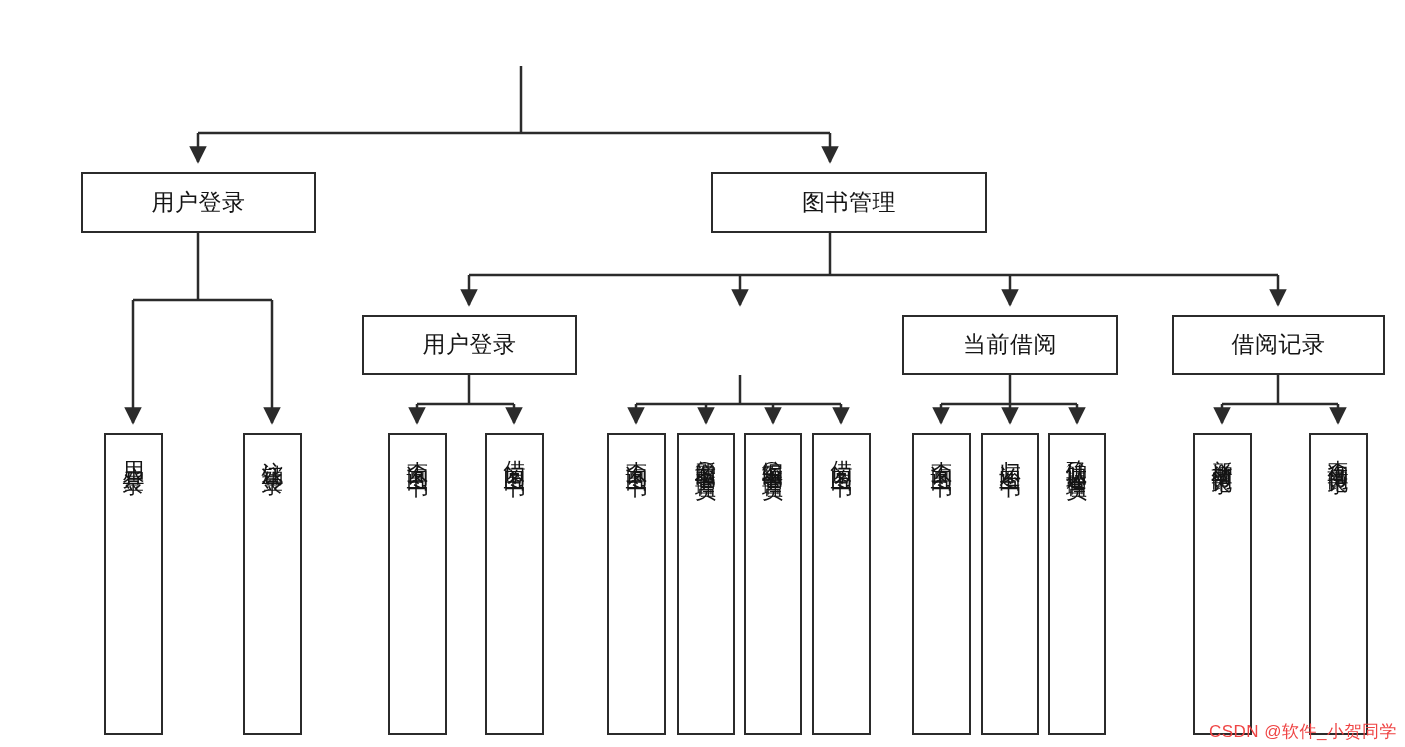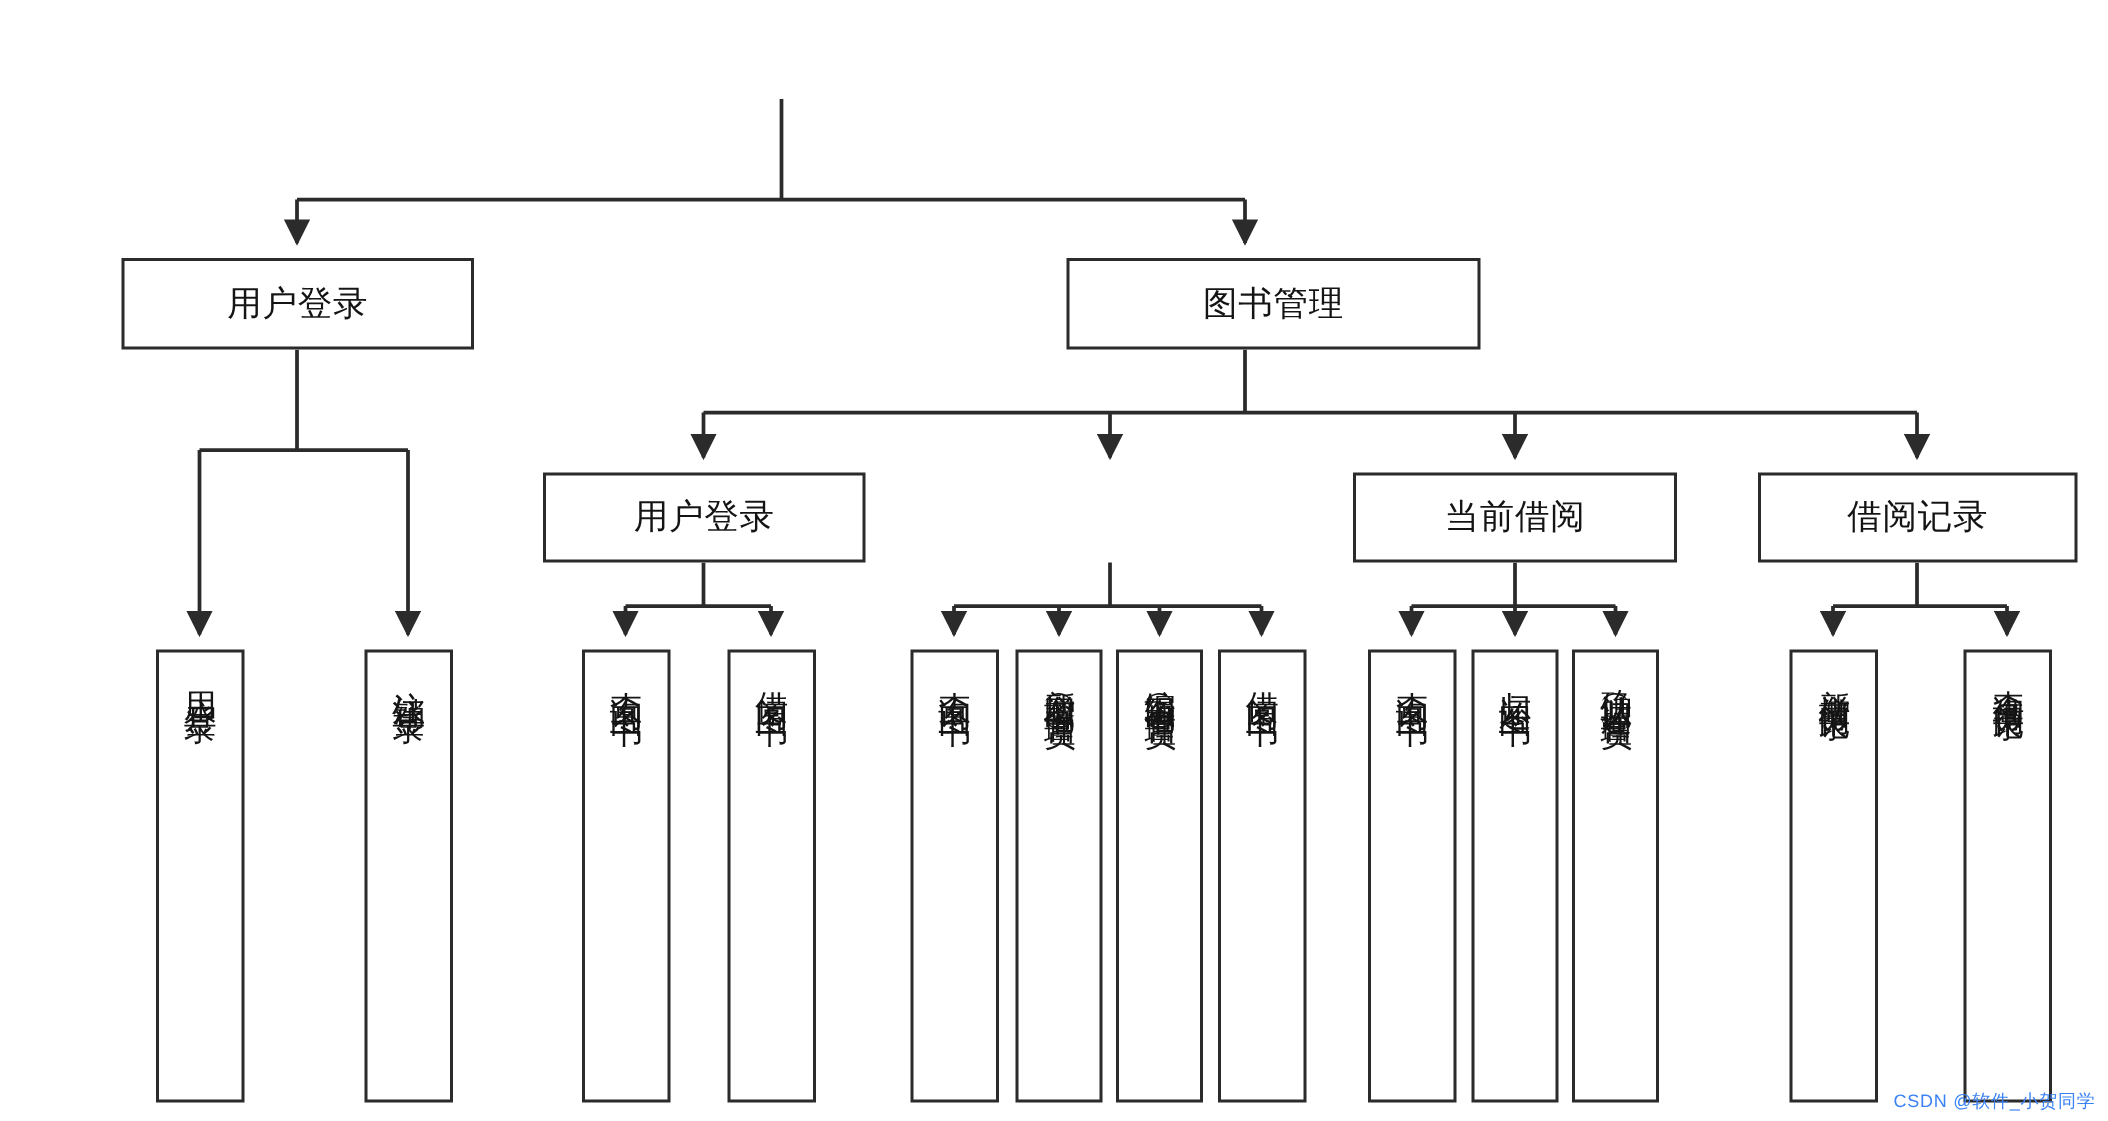--- a/index.html
+++ b/index.html
@@ -63,22 +63,22 @@
     white-space: nowrap;
   }
   .node.vert.tall .lbl {
     font-size: 21px;
     letter-spacing: 3px;
   }
   .watermark {
     position: absolute;
     right: 8px;
     bottom: 4px;
-    font-size: 12px;
-    color: #3b82f6;
+    font-size: 17px;
+    color: #ef4444;
     letter-spacing: 0.5px;
     z-index: 5;
     white-space: nowrap;
   }
 </style>
 </head>
 <body>
 
 <div id="canvas">
 

